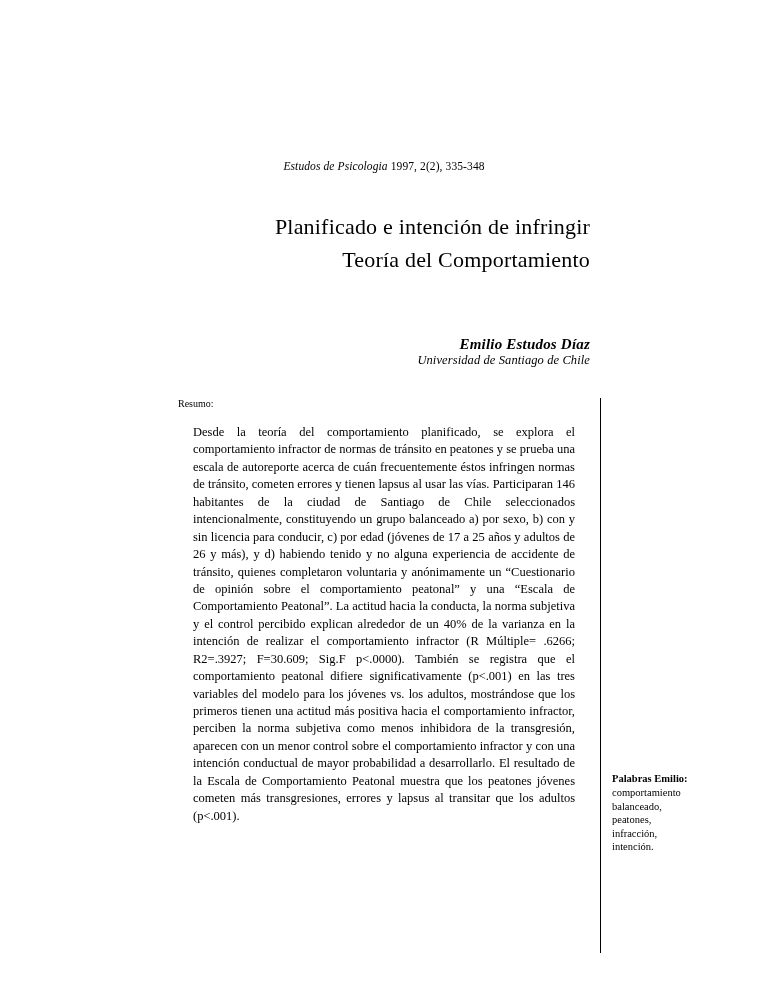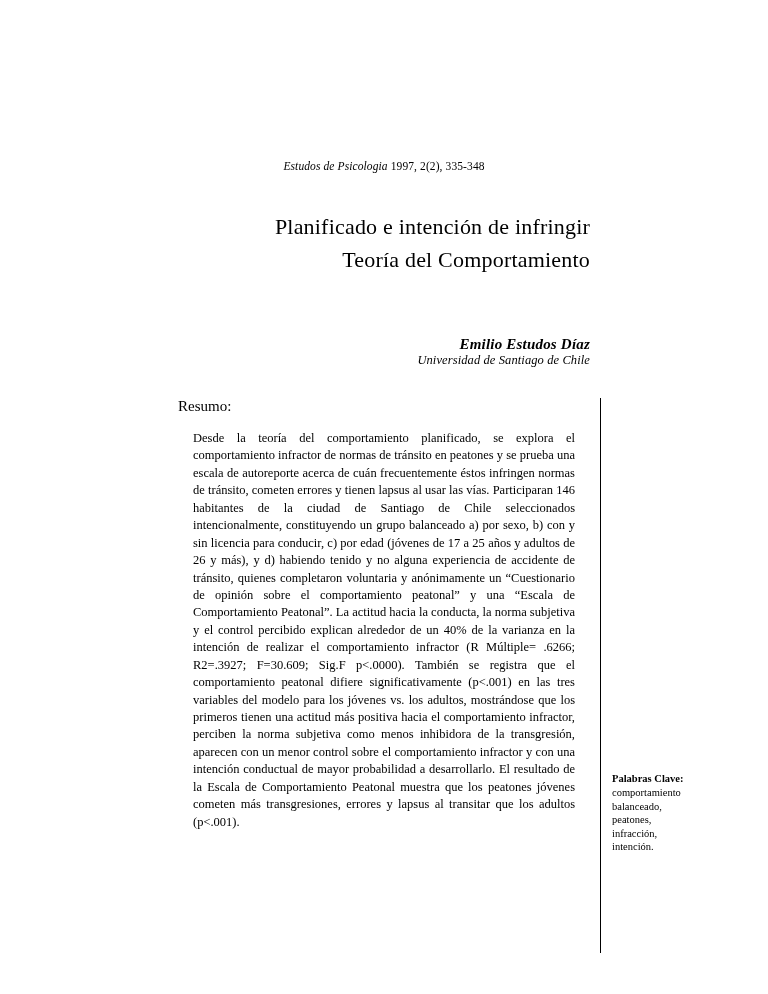--- a/index.html
+++ b/index.html
@@ -77,21 +77,21 @@
   }
 
   
   .abstract-wrap {
     position: absolute;
     top: 398px;
     left: 178px;
     width: 412px;
   }
   .abstract-label {
-    font-size: 15px;
+    font-size: 10px;
     margin-bottom: 2px;
   }
   .abstract-text {
     font-size: 12.5px;
     line-height: 1.395;
     text-align: justify;
     text-justify: inter-word;
     hyphens: manual;
   }
   .abstract-text p {
@@ -148,21 +148,21 @@
   <div class="abstract-wrap">
     <div class="abstract-label">Resumo:</div>
     <div class="abstract-text">
       <p>Desde la teoría del comportamiento planificado, se explora el comportamiento infractor de normas de tránsito en peatones y se prueba una escala de autoreporte acerca de cuán frecuentemente éstos infringen normas de tránsito, cometen errores y tienen lapsus al usar las vías. Participaran 146 habitantes de la ciudad de Santiago de Chile seleccionados intencionalmente, constituyendo un grupo balanceado a) por sexo, b) con y sin licencia para conducir, c) por edad (jóvenes de 17 a 25 años y adultos de 26 y más), y d) habiendo tenido y no alguna experiencia de accidente de tránsito, quienes completaron voluntaria y anónimamente un “Cuestionario de opinión sobre el comportamiento peatonal” y una “Escala de Comportamiento Peatonal”. La actitud hacia la conducta, la norma subjetiva y el control percibido explican alrededor de un 40% de la varianza en la intención de realizar el comportamiento infractor (R Múltiple= .6266; R2=.3927; F=30.609; Sig.F p&lt;.0000). También se registra que el comportamiento peatonal difiere significativamente (p&lt;.001) en las tres variables del modelo para los jóvenes vs. los adultos, mostrándose que los primeros tienen una actitud más positiva hacia el comportamiento infractor, perciben la norma subjetiva como menos inhibidora de la transgresión, aparecen con un menor control sobre el comportamiento infractor y con una intención conductual de mayor probabilidad a desarrollarlo. El resultado de la Escala de Comportamiento Peatonal muestra que los peatones jóvenes cometen más transgresiones, errores y lapsus al transitar que los adultos (p&lt;.001).</p>
     </div>
   </div>
 
   <div class="vrule"></div>
 
   <div class="keywords">
-    <div class="keywords-label">Palabras Clave:</div>
+    <div class="keywords-label">Palabras Emilio:</div>
     <div class="keywords-list">
       <div>comportamiento</div>
       <div>balanceado,</div>
       <div>peatones,</div>
       <div>infracción,</div>
       <div>intención.</div>
     </div>
   </div>
 
 </div>

